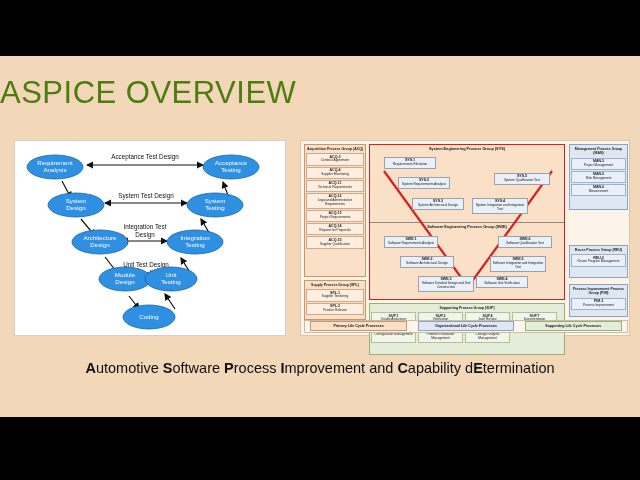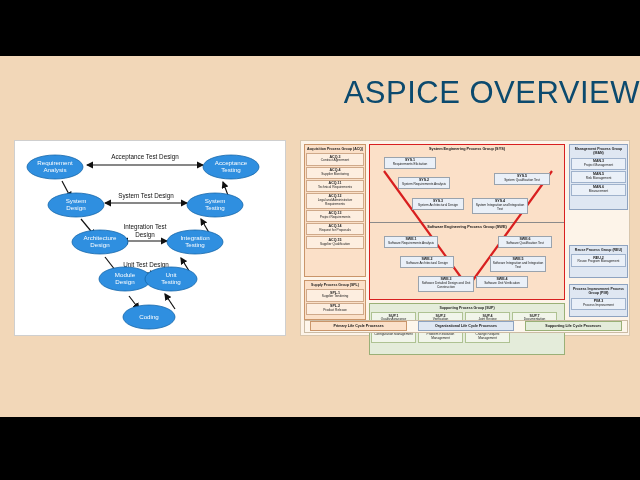--- a/index.html
+++ b/index.html
@@ -19,24 +19,24 @@
     left: 0; top: 56px;
     width: 640px; height: 361px;
     background: #f2d7b8;
   }
 
   
   .title {
     position: absolute;
     left: 0; top: 19px;
     width: 640px;
-    text-align: right;
+    text-align: left;
     font-size: 31px;
     letter-spacing: 0.5px;
-    color: #0c4a6e;
+    color: #4d7c0f;
     font-weight: 400;
   }
 
   
   .caption {
     position: absolute;
     left: 60px; top: 303px;
     width: 520px;
     text-align: center;
     font-size: 14.5px;
@@ -425,14 +425,15 @@
         </div>
       </div>
 
       <div id="legend">
         <div class="leg primary">Primary Life Cycle Processes</div>
         <div class="leg org">Organizational Life Cycle Processes</div>
         <div class="leg supp">Supporting Life Cycle Processes</div>
       </div>
     </div>
 
+    <div class="caption" id="caption"><b>A</b>utomotive <b>S</b>oftware <b>P</b>rocess <b>I</b>mprovement and <b>C</b>apability d<b>E</b>termination</div>
   </div>
 </div>
 
 </body></html>

